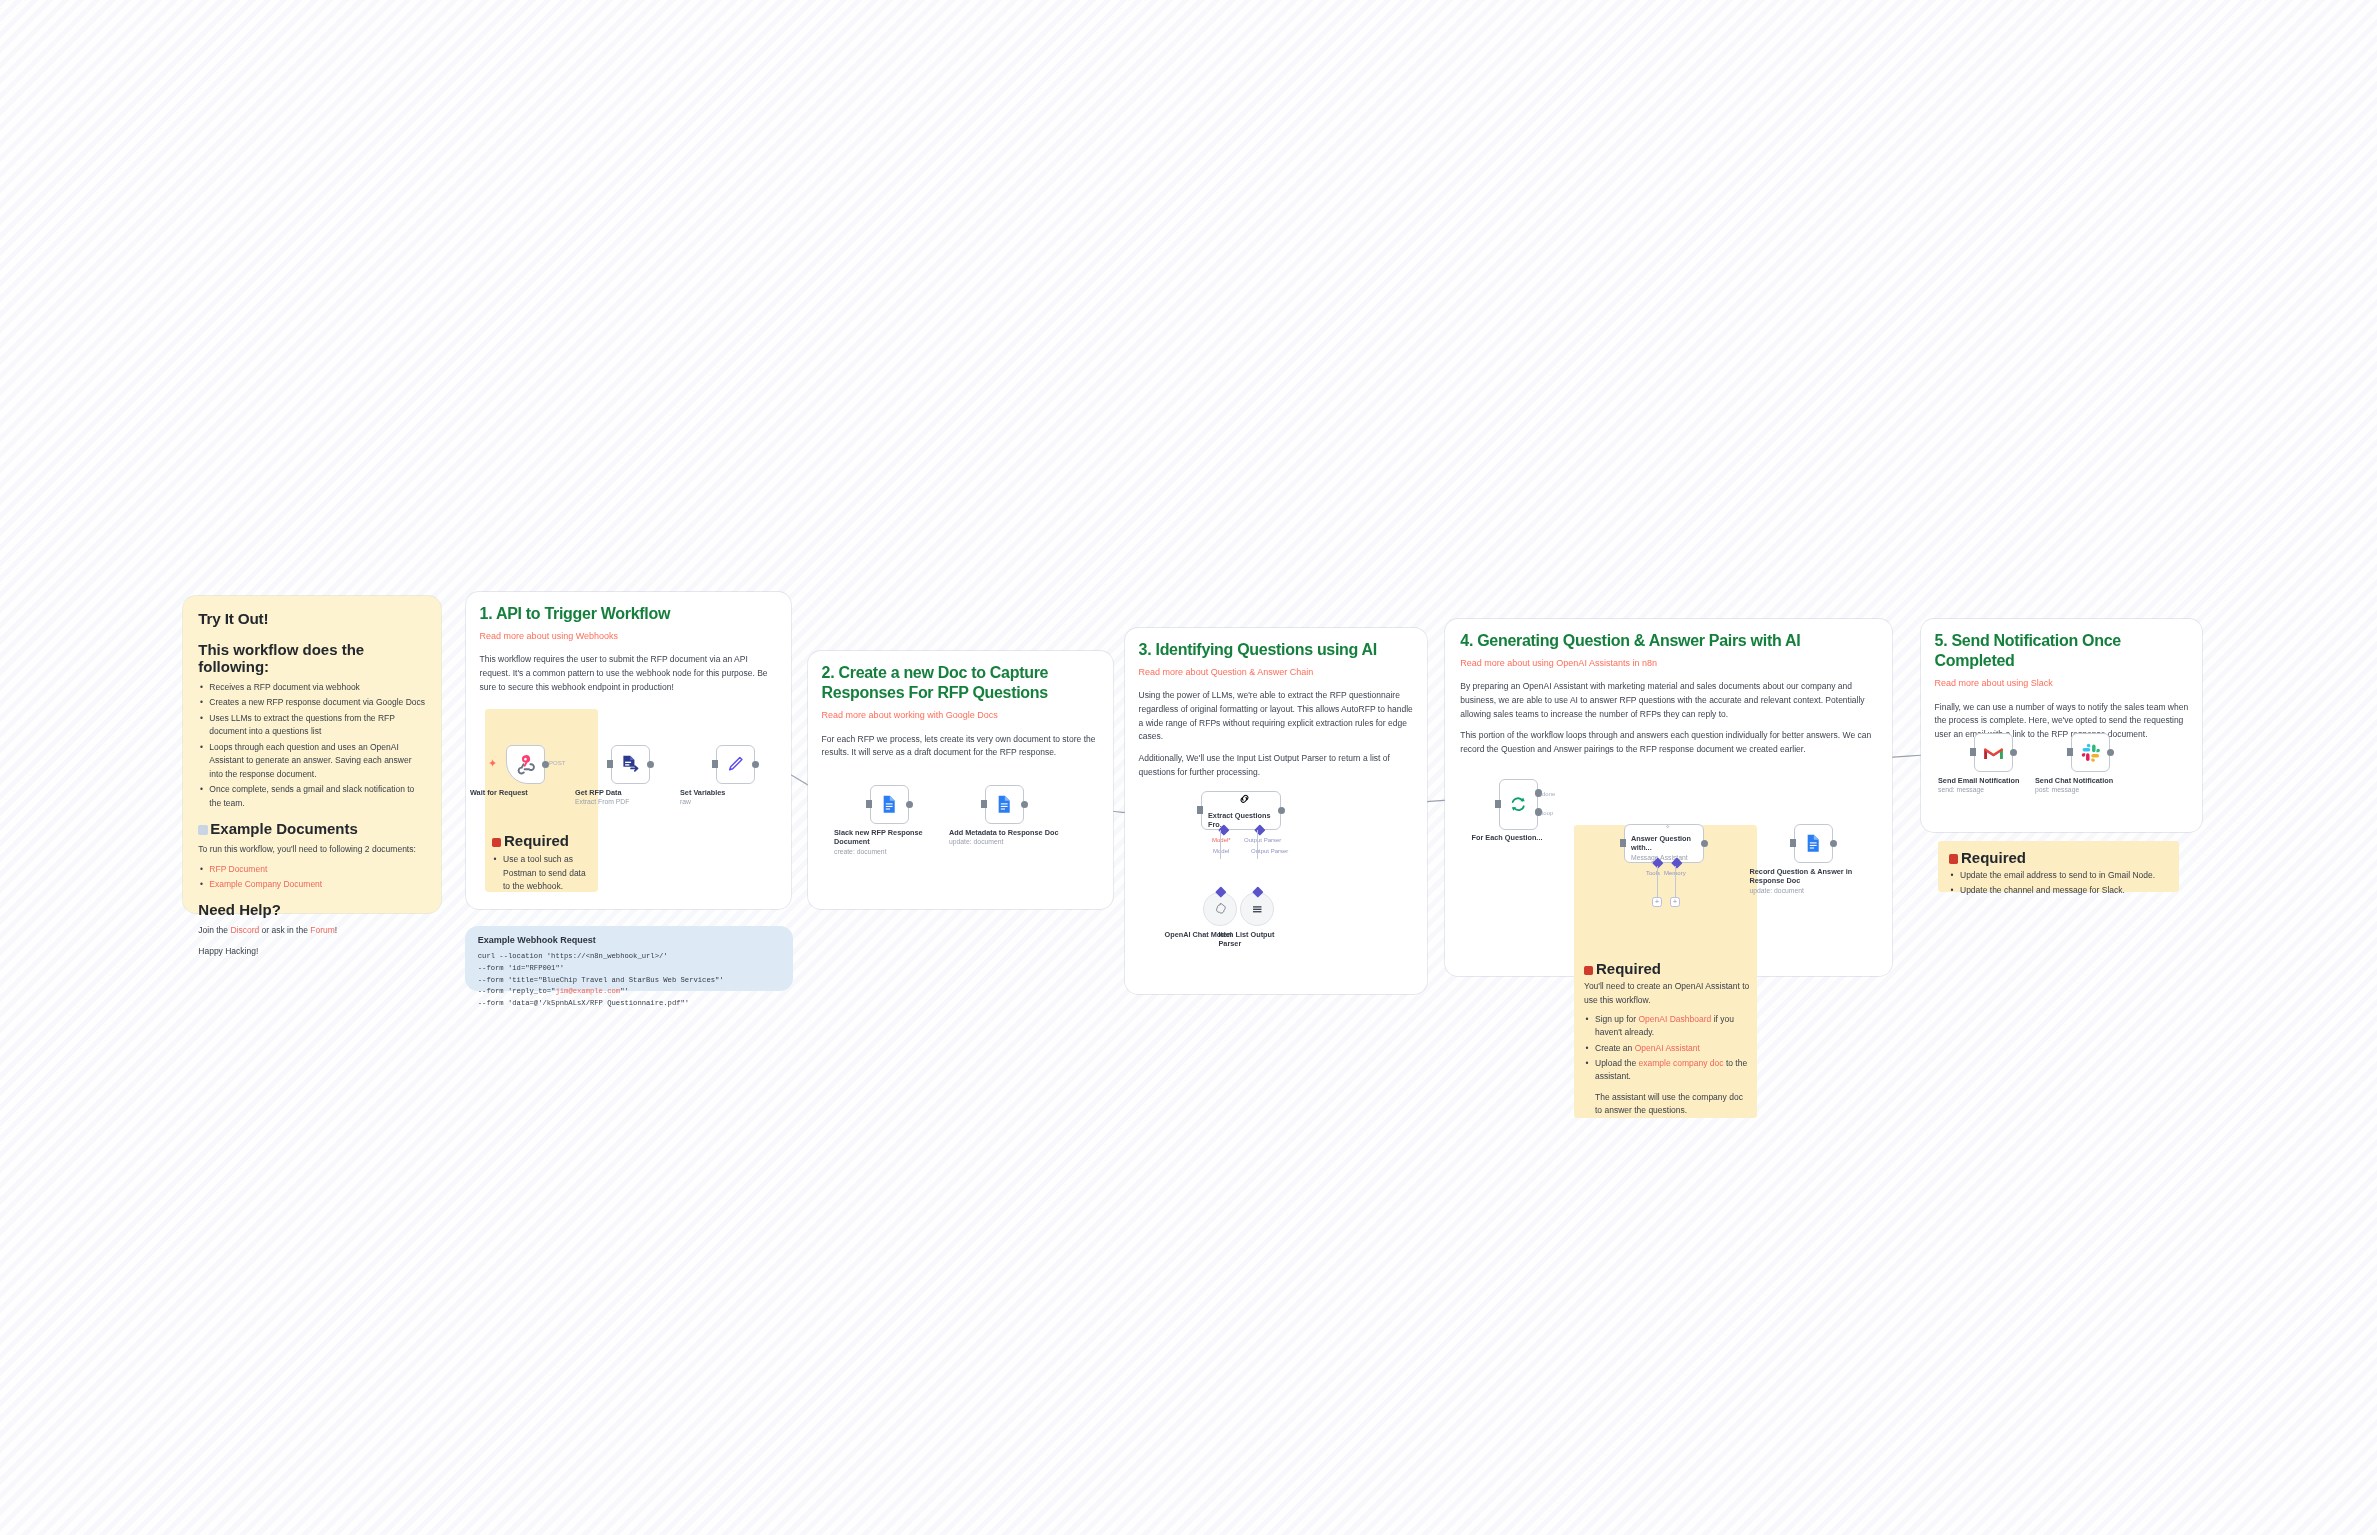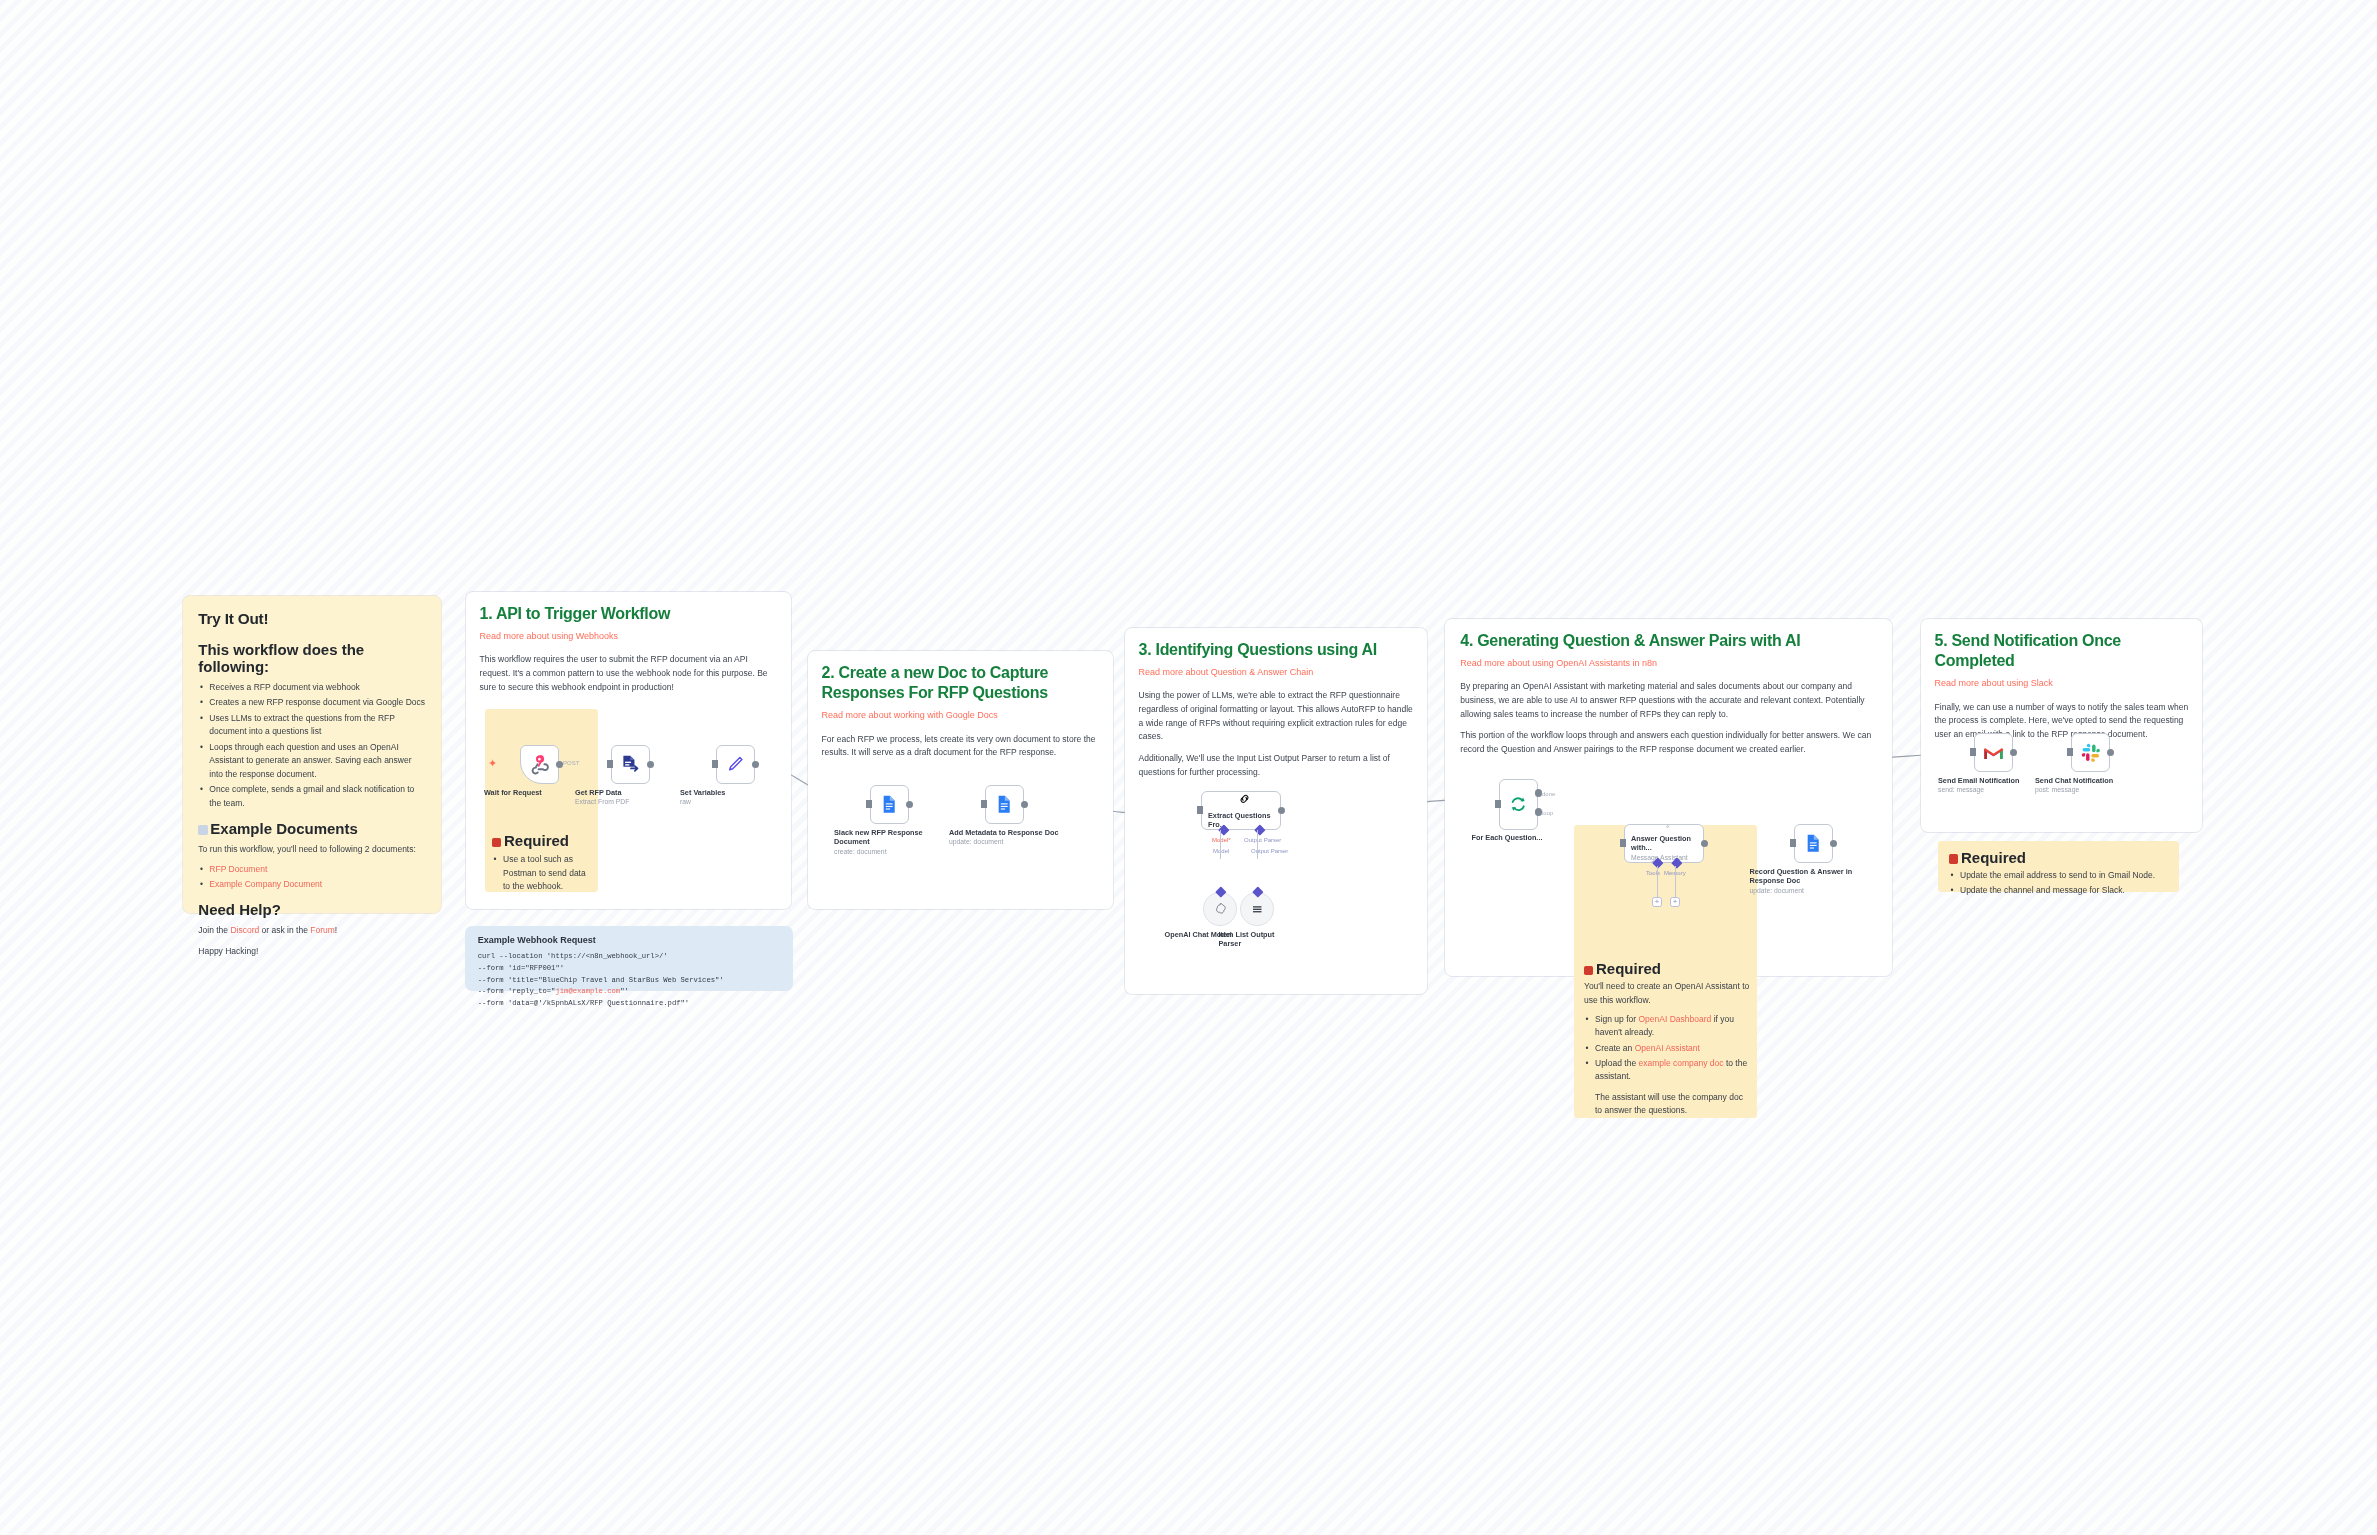--- a/index.html
+++ b/index.html
@@ -11,21 +11,21 @@
       rgba(255,255,255,0) 5.1px,
       rgba(255,255,255,.85) 5.1px,
       rgba(255,255,255,.85) 11px);
     font-family:"Liberation Sans","DejaVu Sans",sans-serif;
     color:#2d3748;
     position:relative;
   }
   .canvas{position:absolute;inset:0;}
 
   
-  .panel{position:absolute;box-sizing:border-box;border-radius:7px;}
+  .panel{position:absolute;box-sizing:border-box;border-radius:13px;}
   .panel.white{
     background:#ffffff;
     box-shadow:0 0 0 0.9px rgba(180,190,205,.35);
   }
   .panel.yellow{
     background:#fdf3d0;
     box-shadow:0 0 0 0.9px rgba(205,190,140,.30);
   }
   .panel.blue{
     background:#dde9f4;
@@ -187,21 +187,21 @@
     <div class="note-h2" style="margin-bottom:4.3px;">
       <span class="hdr-req"></span><span>Required</span>
     </div>
     <ul class="note-ul" style="margin:0;">
       <li>Use a tool such as Postman to send data to the webhook.</li>
     </ul>
   </div>
 
   <div class="addtrig" style="left:488px;top:758px;">✦</div>
 
-  <div class="node" style="left:520px;top:745px;">
+  <div class="node" style="left:506px;top:745px;">
     <div class="node-box trigger">
       <svg width="22" height="22" viewBox="0 0 24 24">
         <path d="M9 5.5a3.2 3.2 0 1 1 3.9 3.1l-2.3 4.1" fill="none" stroke="#ff3d71" stroke-width="2.1" stroke-linecap="round"></path>
         <path d="M16.8 11.2a3.2 3.2 0 1 1-1.6 5.4H10.5" fill="none" stroke="#6b7280" stroke-width="2.1" stroke-linecap="round"></path>
         <path d="M9.6 20.1a3.2 3.2 0 1 1-2.4-5.2l2-3.6" fill="none" stroke="#6b7280" stroke-width="2.1" stroke-linecap="round"></path>
         <circle cx="11.3" cy="5.6" r="2.6" fill="none" stroke="#ff3d71" stroke-width="2"></circle>
       </svg>
     </div>
     <div class="port out"></div>
     <div class="port-label" style="left:43px;">POST</div>

